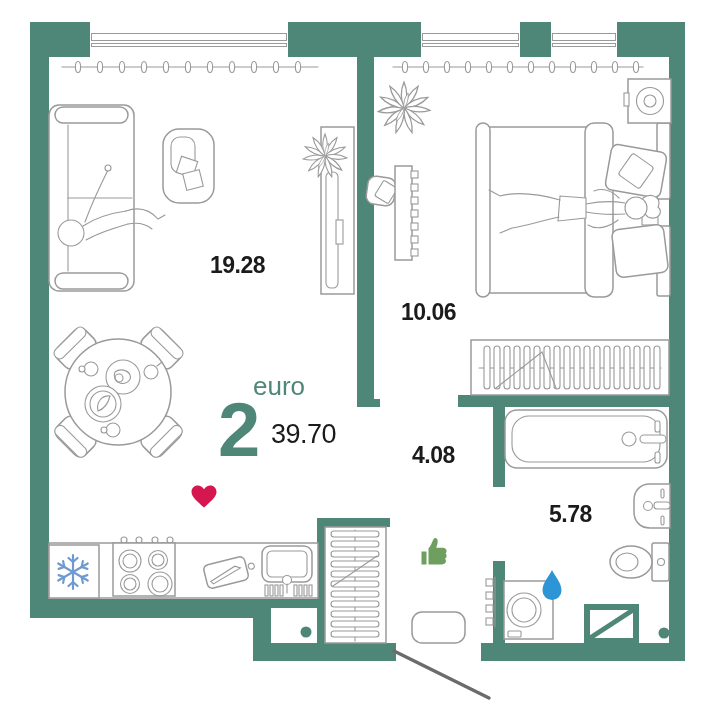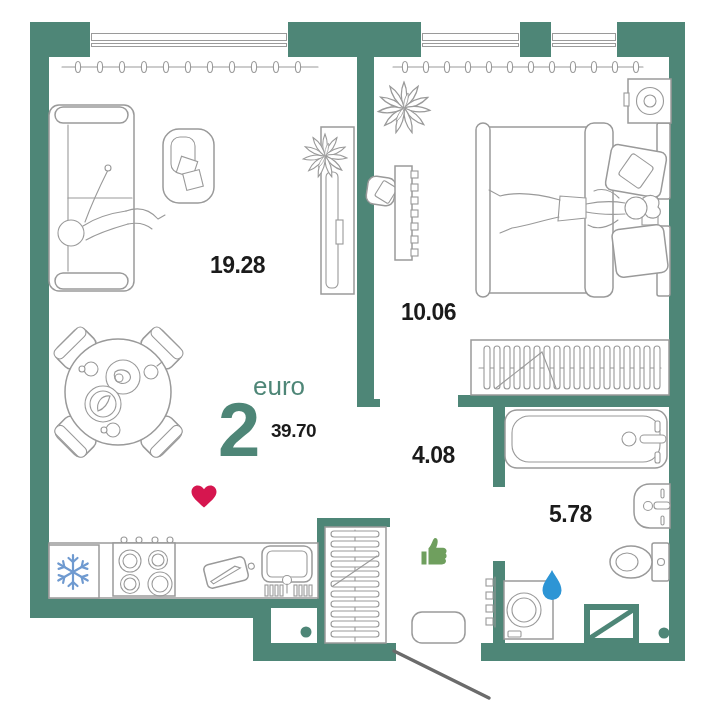--- a/index.html
+++ b/index.html
@@ -14,21 +14,21 @@
   .glass{position:absolute;background:#fff;border:1.5px solid var(--outline);box-sizing:border-box;}
   .niche{position:absolute;background:#fff;}
   .art{position:absolute;left:0;top:0;}
   .f{fill:#fff;stroke:var(--outline);stroke-width:1.5;}
   .s{fill:none;stroke:var(--outline);stroke-width:1.5;stroke-linecap:round;}
   .thin{stroke-width:1.1;}
   .lbl{position:absolute;font-weight:bold;color:var(--label);letter-spacing:-0.5px;line-height:1;}
   .area{font-size:23px;}
   .euro-word{position:absolute;font-weight:normal;color:var(--wall);font-size:26px;line-height:1;margin-left:40px;}
   .euro-num{position:absolute;font-weight:bold;color:var(--wall);font-size:76px;line-height:1;}
-  .total{position:absolute;font-weight:bold;color:var(--label);font-size:19px;line-height:1;letter-spacing:-0.5px;text-align:right;}
+  .total{position:absolute;font-weight:normal;color:var(--label);font-size:27px;line-height:1;letter-spacing:-0.5px;text-align:right;}
 </style>
 </head>
 <body>
 
 <div class="plan">
 
   <div class="wall" style="left:30px;top:22px;width:60px;height:35px"></div>
   <div class="wall" style="left:288px;top:22px;width:133px;height:35px"></div>
   <div class="wall" style="left:520px;top:22px;width:31px;height:35px"></div>
   <div class="wall" style="left:617px;top:22px;width:73px;height:35px"></div>

